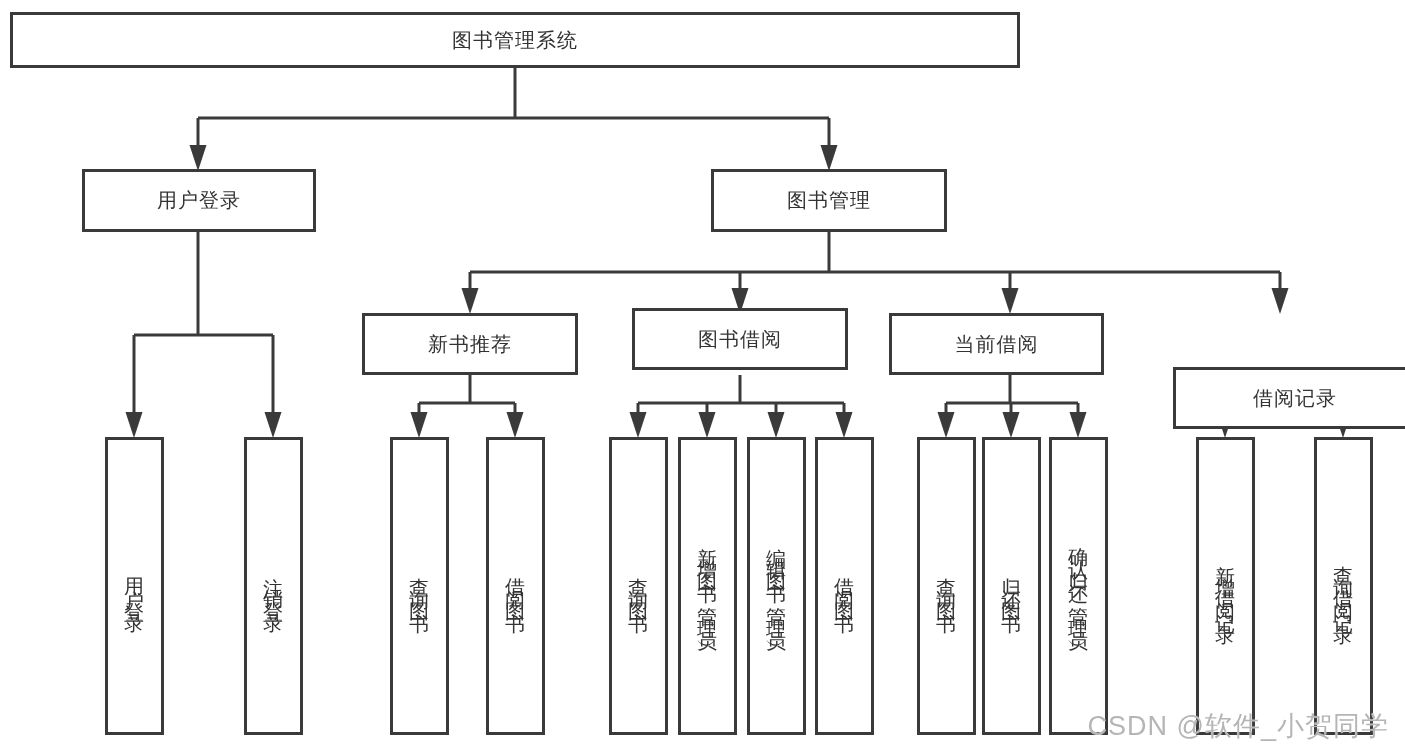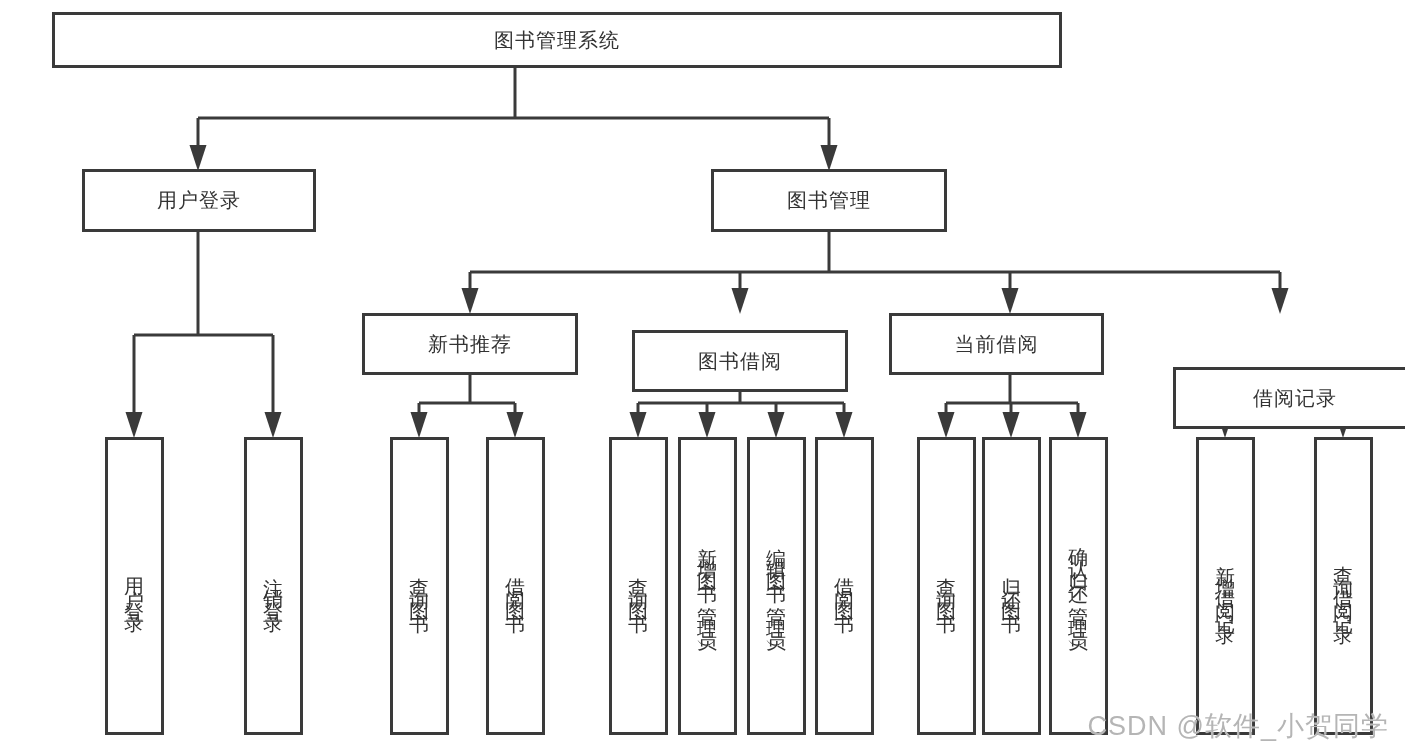--- a/index.html
+++ b/index.html
@@ -124,27 +124,27 @@
     <g>
       <polyline points="1280,375 1280,403"></polyline>
       <polyline points="1225,403 1343,403"></polyline>
       <polyline points="1225,403 1225,423"></polyline>
       <polyline points="1343,403 1343,423"></polyline>
       <polygon points="1216.5,412 1233.5,412 1225,438" fill="#3a3a3a" stroke="none"></polygon>
       <polygon points="1334.5,412 1351.5,412 1343,438" fill="#3a3a3a" stroke="none"></polygon>
     </g>
   </svg>
 
-  <div class="node h" style="left:10px; top:12px; width:1010px; height:56px;margin-left:42px;">图书管理系统</div>
+  <div class="node h" style="left:10px; top:12px; width:1010px; height:56px;">图书管理系统</div>
 
   <div class="node h" style="left:82px; top:169px; width:234px; height:63px;">用户登录</div>
   <div class="node h" style="left:362px; top:313px; width:216px; height:62px;">新书推荐</div>
 
   <div class="node h" style="left:711px; top:169px; width:236px; height:63px;">图书管理</div>
-  <div class="node h" style="left:632px; top:330px; width:216px; height:62px;">图书借阅</div>
+  <div class="node h" style="left:632px; top:308px; width:216px; height:62px;">图书借阅</div>
   <div class="node h" style="left:889px; top:313px; width:215px; height:62px;">当前借阅</div>
   <div class="node h" style="left:1173px; top:329px; width:244px; height:62px;margin-top:38px;">借阅记录</div>
 
   <div class="node v" style="left:105px; top:437px; width:59px; height:298px;">
     <span class="vtext">用户登录</span>
   </div>
   <div class="node v" style="left:244px; top:437px; width:59px; height:298px;">
     <span class="vtext">注销登录</span>
   </div>
 

